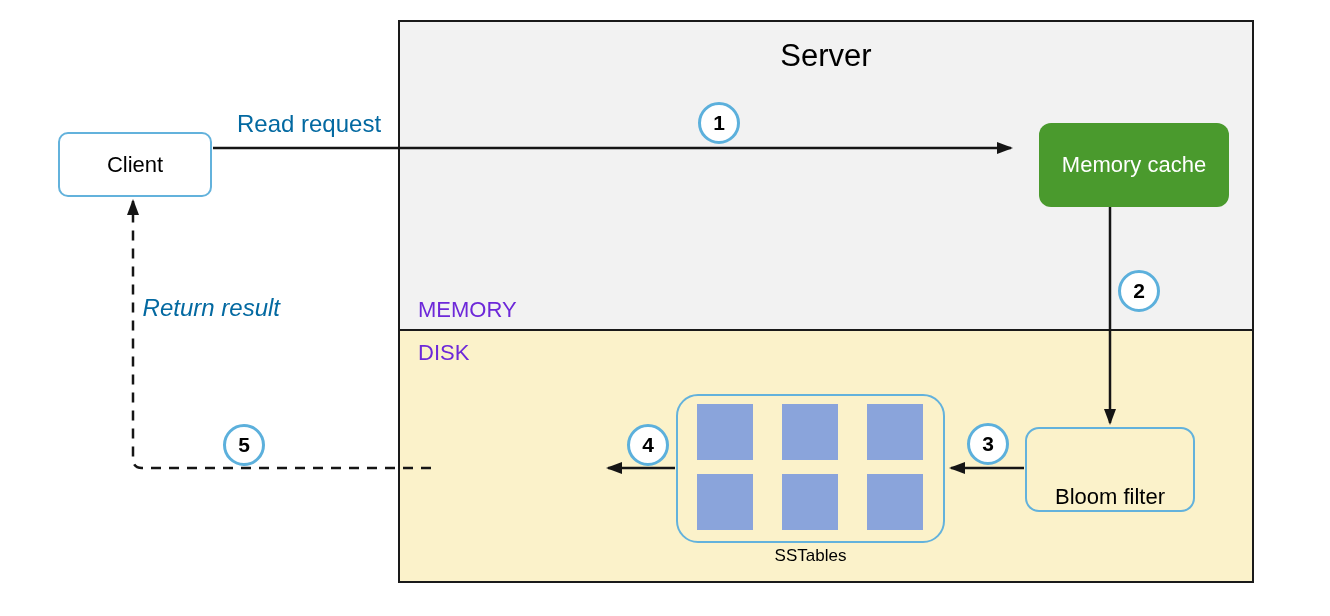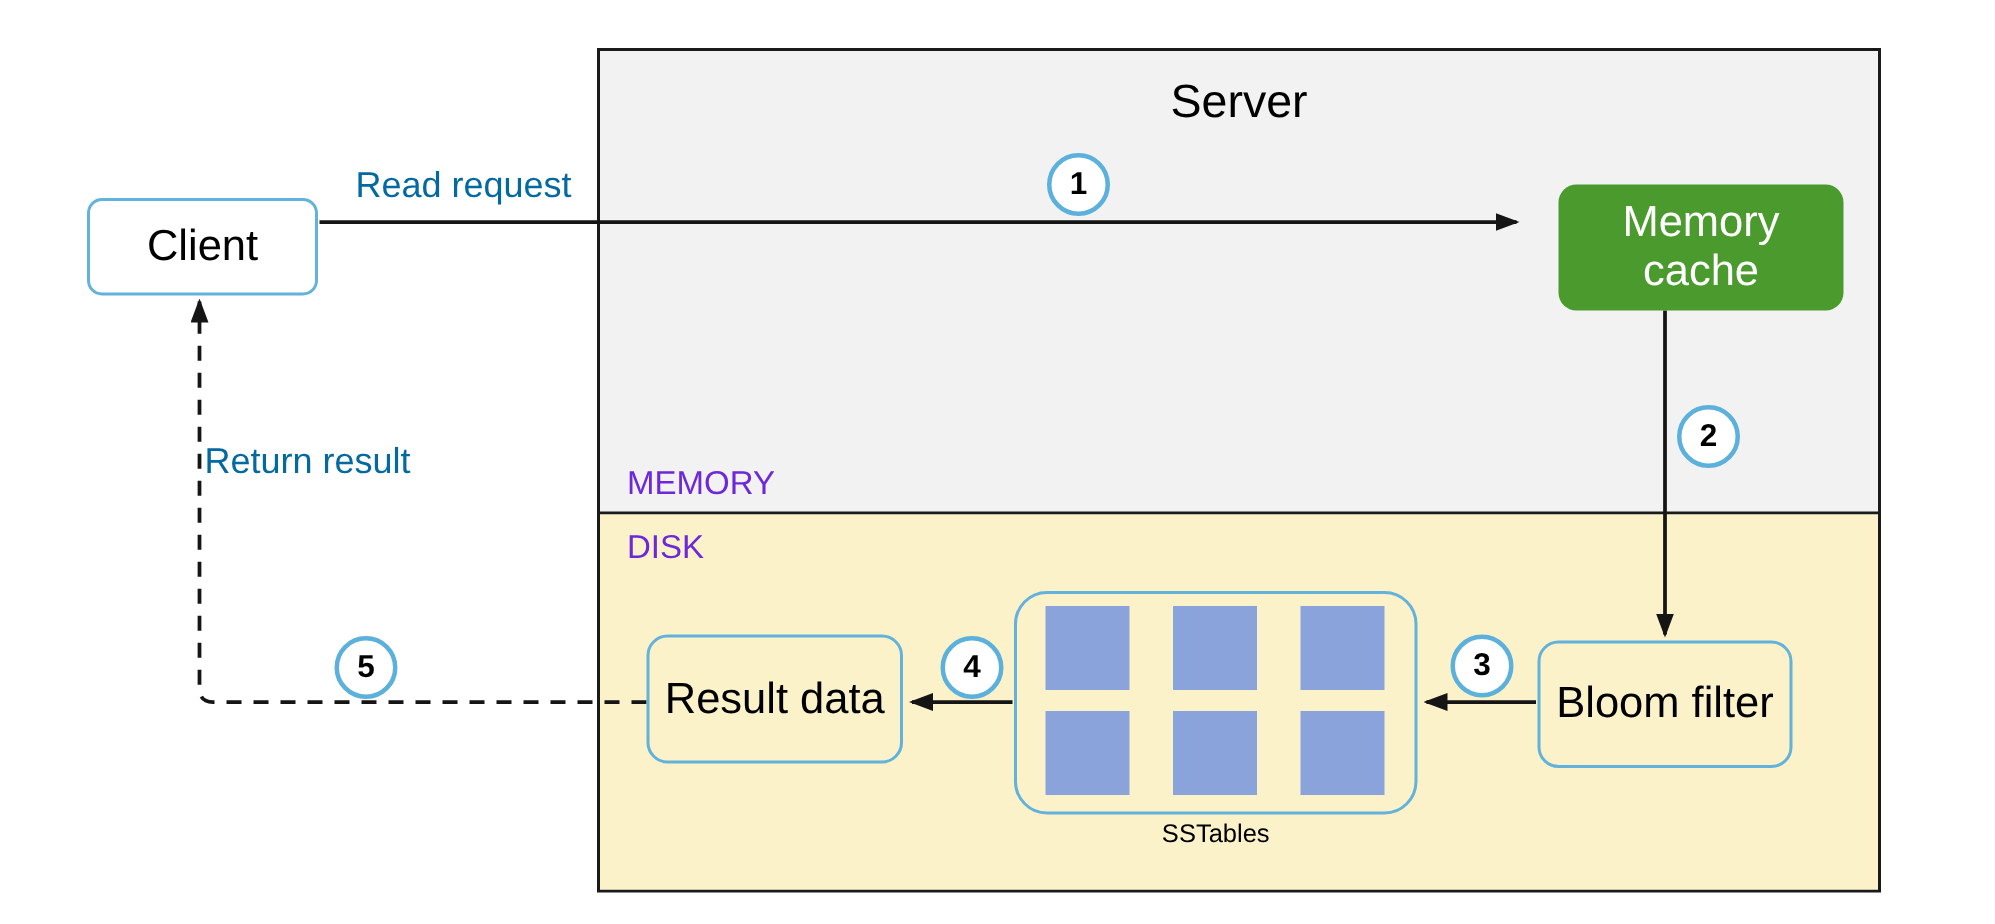--- a/index.html
+++ b/index.html
@@ -12,21 +12,21 @@
     position: relative;
     width: 1330px;
     height: 616px;
     background: #ffffff;
     overflow: hidden;
   }
 
   
   .server {
     position: absolute;
-    left: 398px; top: 32px;
+    left: 398px; top: 20px;
     width: 856px; height: 563px;
     border: 2px solid #1a1a1a;
     box-sizing: border-box;
     z-index: 1;
   }
   .memory-region {
     position: absolute;
     left: 0; top: 0;
     width: 100%; height: 309px;
     background: #f2f2f2;
@@ -69,21 +69,21 @@
   }
   .edge.dashed { stroke-dasharray: 10 8; }
 
   
   .node {
     position: absolute;
     display: flex;
     align-items: center;
     justify-content: center;
     box-sizing: border-box;
-    font-size: 29px;
+    font-size: 22px;
     color: #000;
     z-index: 3;
     text-align: center;
   }
   .node-client {
     left: 58px; top: 132px;
     width: 154px; height: 65px;
     background: #ffffff;
     border: 2.5px solid #63b2dc;
     border-radius: 10px;
@@ -95,20 +95,21 @@
     border-radius: 12px;
     color: #ffffff;
     margin-left: 24px;
   }
   .node-bloom {
     left: 1025px; top: 427px;
     width: 170px; height: 85px;
     border: 2.5px solid #63b2dc;
     border-radius: 14px;
     background: transparent;
+    align-items: flex-end;
   }
   .node-result {
     left: 431px; top: 423px;
     width: 171px; height: 86px;
     border: 2.5px solid #63b2dc;
     border-radius: 14px;
     background: transparent;
   }
   .sstables-box {
     position: absolute;
@@ -164,21 +165,21 @@
 
   
   .edge-label {
     position: absolute;
     font-size: 24px;
     color: #0369a1;
     z-index: 3;
     white-space: nowrap;
   }
   .label-read-request { left: 229px; top: 110px; width: 160px; text-align: center; }
-  .label-return-result { left: 130px; top: 294px; width: 150px; text-align: center; }
+  .label-return-result { left: 130px; top: 294px; width: 150px; text-align: right; font-style: italic; }
 </style>
 </head>
 <body>
 
 <div class="stage">
 
   <div class="server">
     <div class="memory-region">
       <div class="server-title">Server</div>
       <div class="region-label memory-label">MEMORY</div>
@@ -206,23 +207,20 @@
   </div>
 
   <div class="node node-memory-cache">
     <span>Memory cache</span>
   </div>
 
   <div class="node node-bloom">
     <span>Bloom filter</span>
   </div>
 
-  <div class="node node-result">
-    <span>Result data</span>
-  </div>
 
   <div class="sstables-box">
     <div class="sstable-square"></div>
     <div class="sstable-square"></div>
     <div class="sstable-square"></div>
     <div class="sstable-square"></div>
     <div class="sstable-square"></div>
     <div class="sstable-square"></div>
   </div>
   <div class="sstables-caption">SSTables</div>

